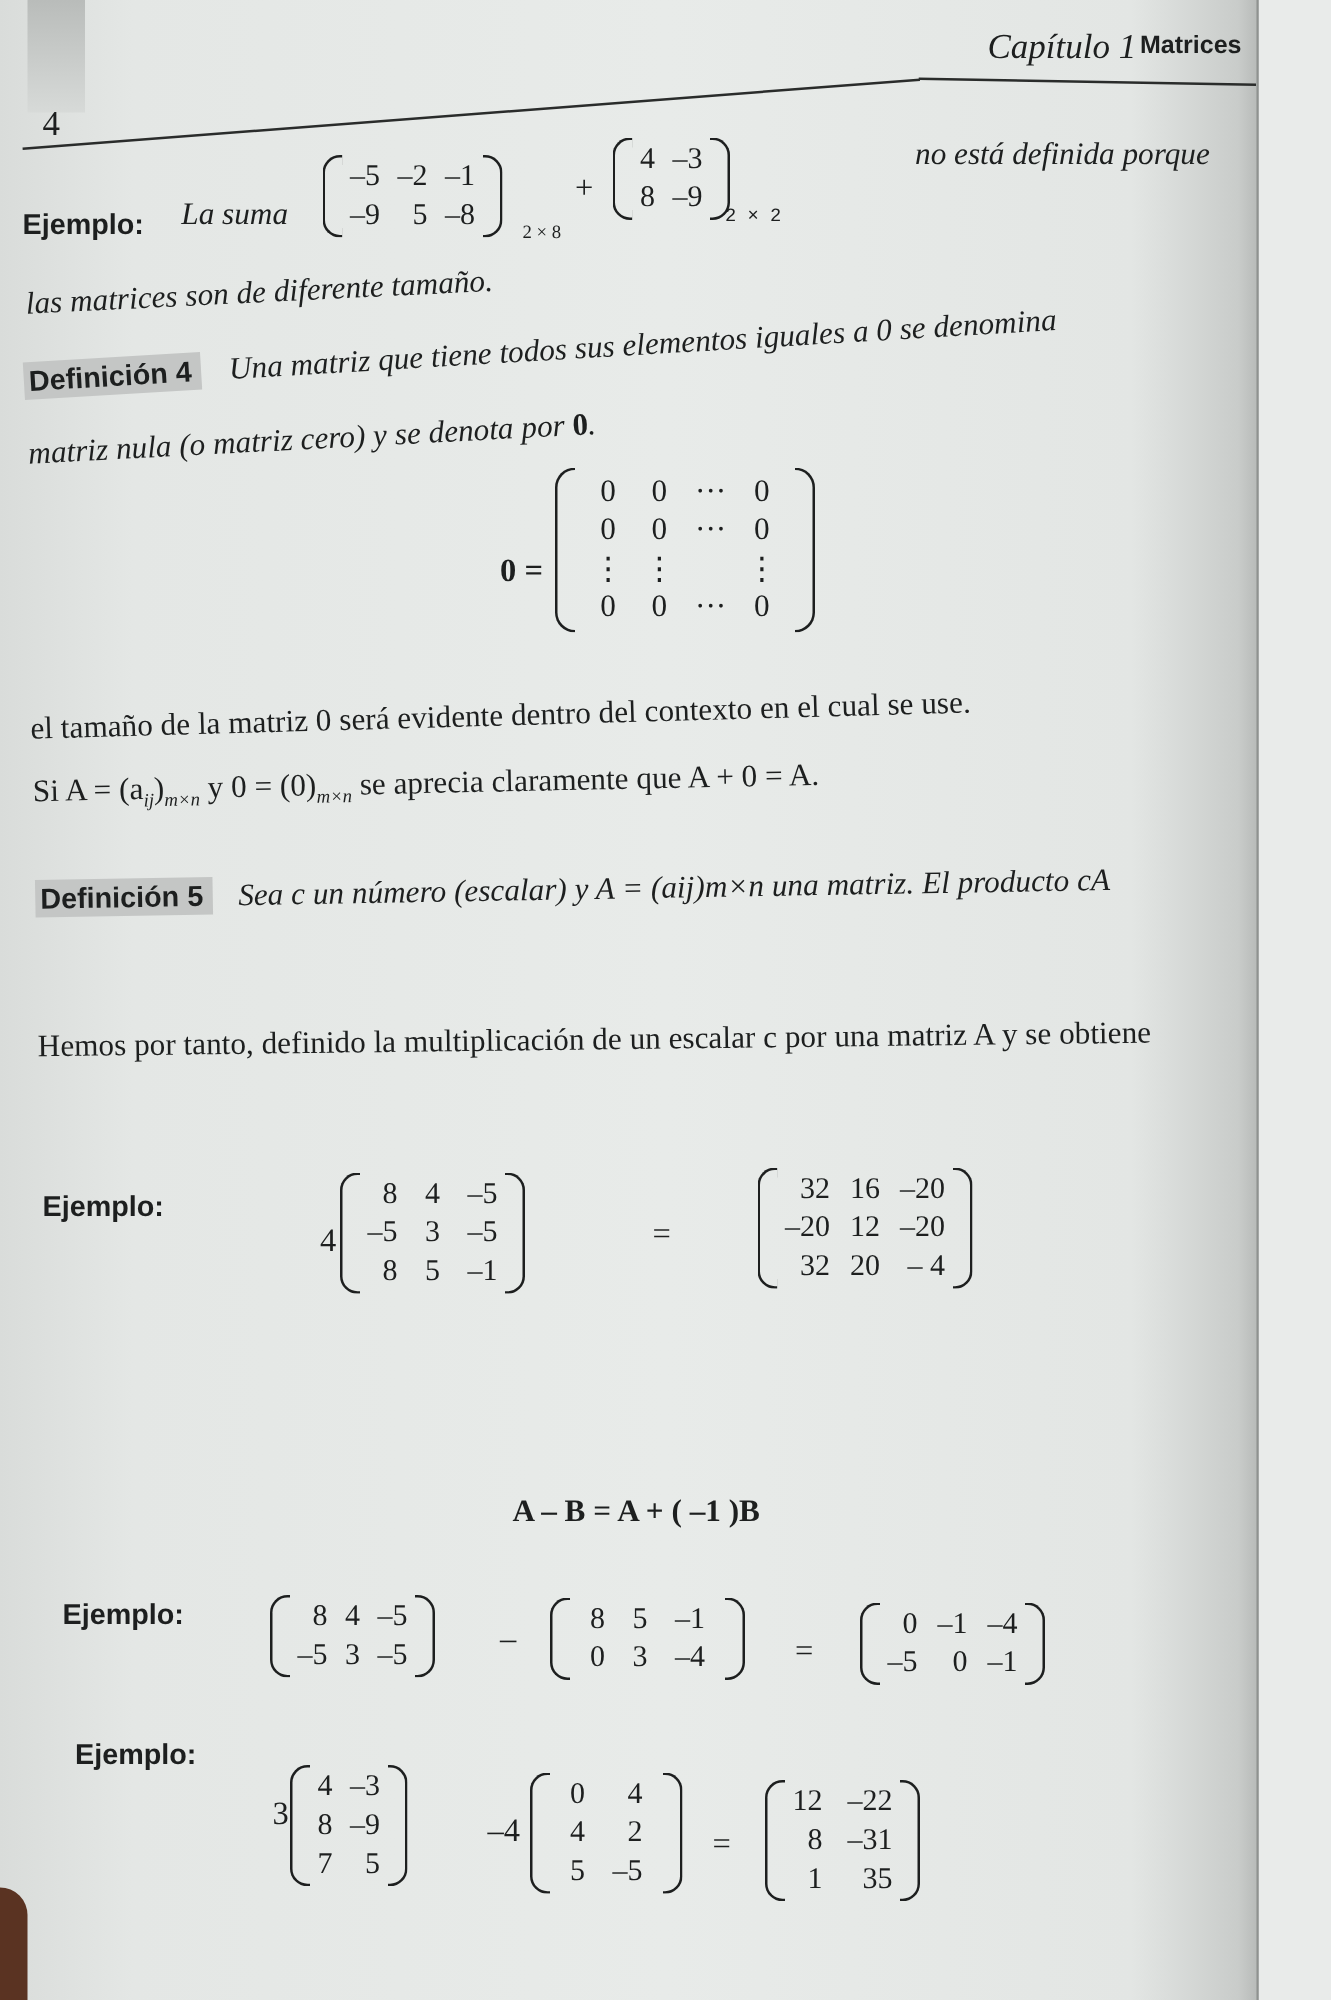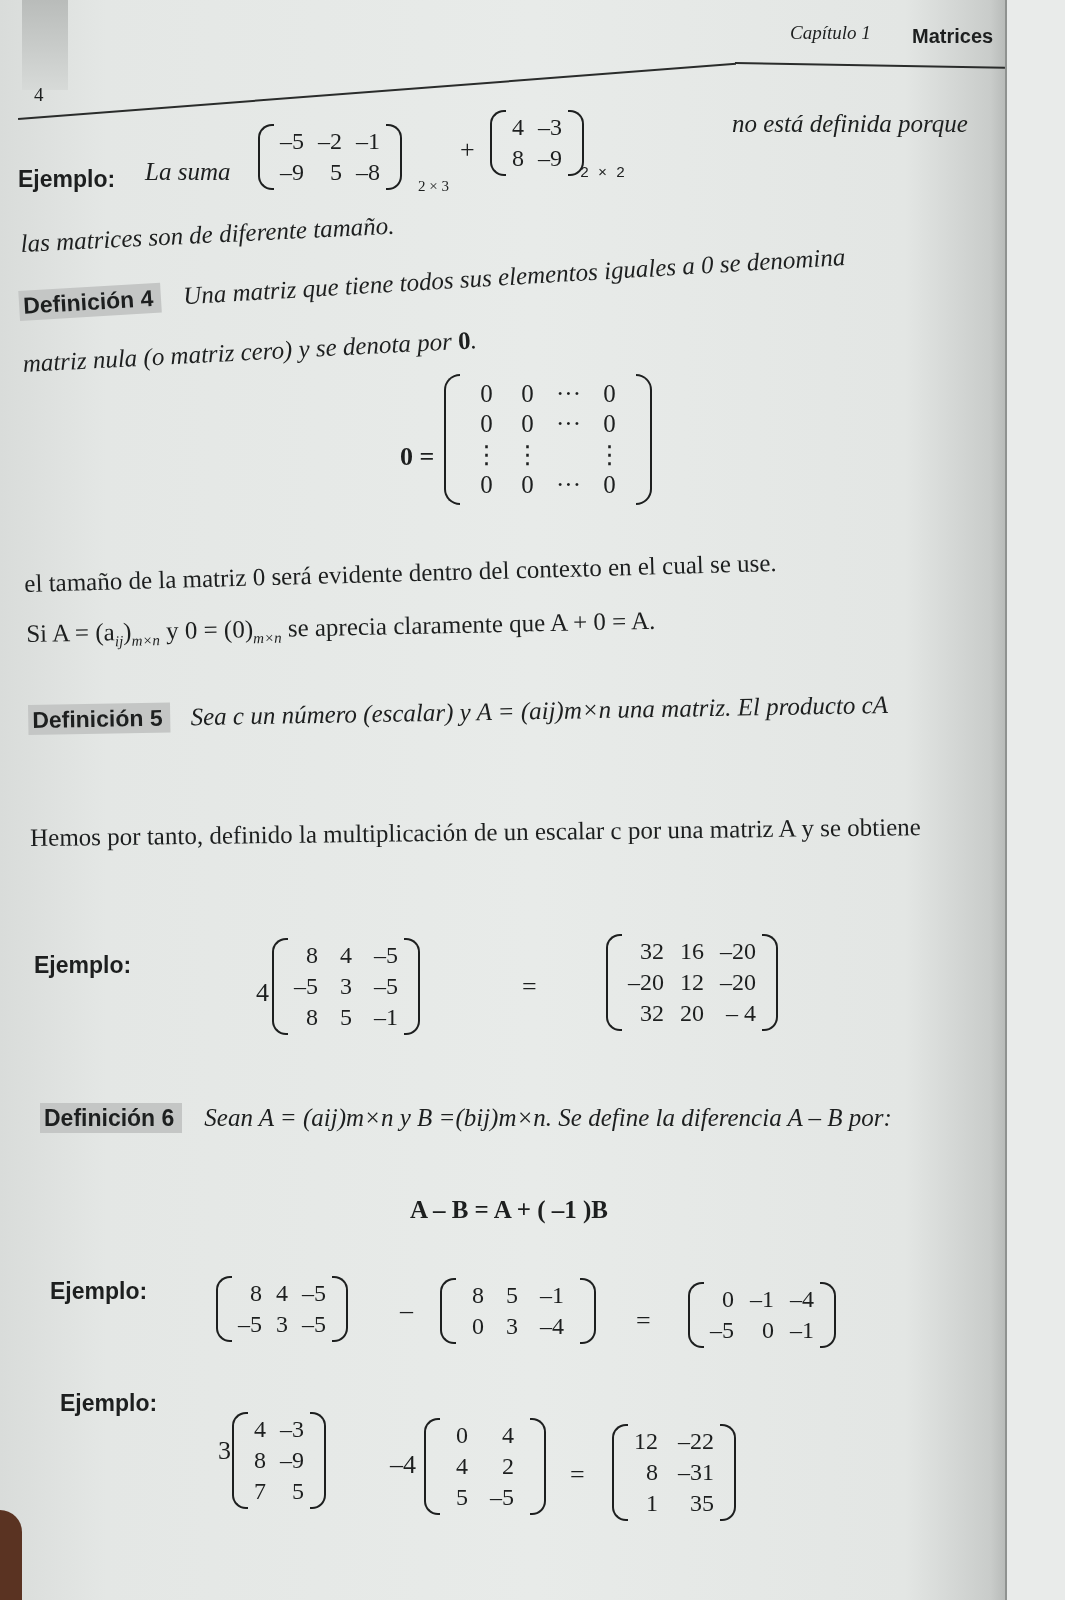--- a/index.html
+++ b/index.html
@@ -7,21 +7,21 @@
     background:linear-gradient(90deg,#d9dcda 0%,#e4e7e5 10%,#e8ebe9 50%,#e3e6e4 85%,#c9ccca 93%,#b7bab8 94.5%,#dfe2e0 95.5%,#e6e8e6 100%);
     font-family:"Liberation Serif","DejaVu Serif",serif;color:#1d1f1f;}
   .page{position:absolute;left:0;top:0;width:1005px;height:1600px;}
   .gutter{position:absolute;left:22px;top:0;width:46px;height:90px;background:linear-gradient(180deg,#b9bcba,#d7dad8);}
   .edge{position:absolute;left:1005px;top:0;width:60px;height:1600px;background:#e9ebea;border-left:2px solid #8f9290;}
   .thumb{position:absolute;left:0;top:1510px;width:22px;height:90px;background:#5a3322;border-radius:0 40px 0 0;}
   .abs{position:absolute;white-space:nowrap;}
   .it{font-style:italic;}
   .b{font-weight:bold;}
   .sans{font-family:"Liberation Sans","DejaVu Sans",sans-serif;}
-  .hdr{font-size:19px;}
+  .hdr{font-size:28px;}
   .rule{position:absolute;height:2px;background:#2a2c2b;transform-origin:0 0;}
   .label{font-family:"Liberation Sans","DejaVu Sans",sans-serif;font-weight:bold;font-size:23px;}
   .deflab{background:#c4c6c5;padding:2px 8px 2px 4px;}
   .txt{font-size:25px;}
   .mat{display:inline-flex;align-items:stretch;position:absolute;font-size:24px;}
   .paren{width:14px;border:2px solid #1d1f1f;}
   .pl{border-right:none;border-radius:14px 0 0 14px;}
   .pr{border-left:none;border-radius:0 14px 14px 0;}
   .grid{display:grid;column-gap:14px;row-gap:4px;padding:4px 6px;text-align:right;}
   .sub{font-size:15px;vertical-align:-6px;}
@@ -46,21 +46,21 @@
     <div class="grid" id="ex1a" style="grid-template-columns:repeat(3,auto);">
         <span>–5</span>
         <span>–2</span>
         <span>–1</span>
         <span>–9</span>
         <span>5</span>
         <span>–8</span>
       </div>
     <div class="paren pr"></div>
   </div>
-  <div class="abs sub" style="left:418px;top:178px;">2 × 3</div>
+  <div class="abs sub" style="left:418px;top:178px;">2 × 8</div>
   <div class="op" style="left:460px;top:135px;">+</div>
   <div class="mat" style="left:490px;top:110px;">
     <div class="paren pl"></div>
     <div class="grid" id="ex1b" style="grid-template-columns:repeat(2,auto);">
         <span>4</span>
         <span>–3</span>
         <span>8</span>
         <span>–9</span>
       </div>
     <div class="paren pr"></div>
@@ -138,24 +138,20 @@
         <span>–20</span>
         <span>12</span>
         <span>–20</span>
         <span>32</span>
         <span>20</span>
         <span>– 4</span>
       </div>
     <div class="paren pr"></div>
   </div>
 
-  <div class="abs" style="left:40px;top:1104px;">
-    <span class="label deflab">Definición 6</span>
-    <span class="txt it" style="margin-left:18px;">Sean A = (aij)m×n  y B =(bij)m×n. Se define la diferencia A – B por:</span>
-  </div>
   <div class="abs txt b" style="left:410px;top:1196px;">A – B = A + ( –1 )B</div>
 
   <div class="abs label" style="left:50px;top:1278px;">Ejemplo:</div>
   <div class="mat" style="left:216px;top:1276px;">
     <div class="paren pl"></div>
     <div class="grid" id="ex3a" style="grid-template-columns:repeat(3,auto);">
         <span>8</span>
         <span>4</span>
         <span>–5</span>
         <span>–5</span>

